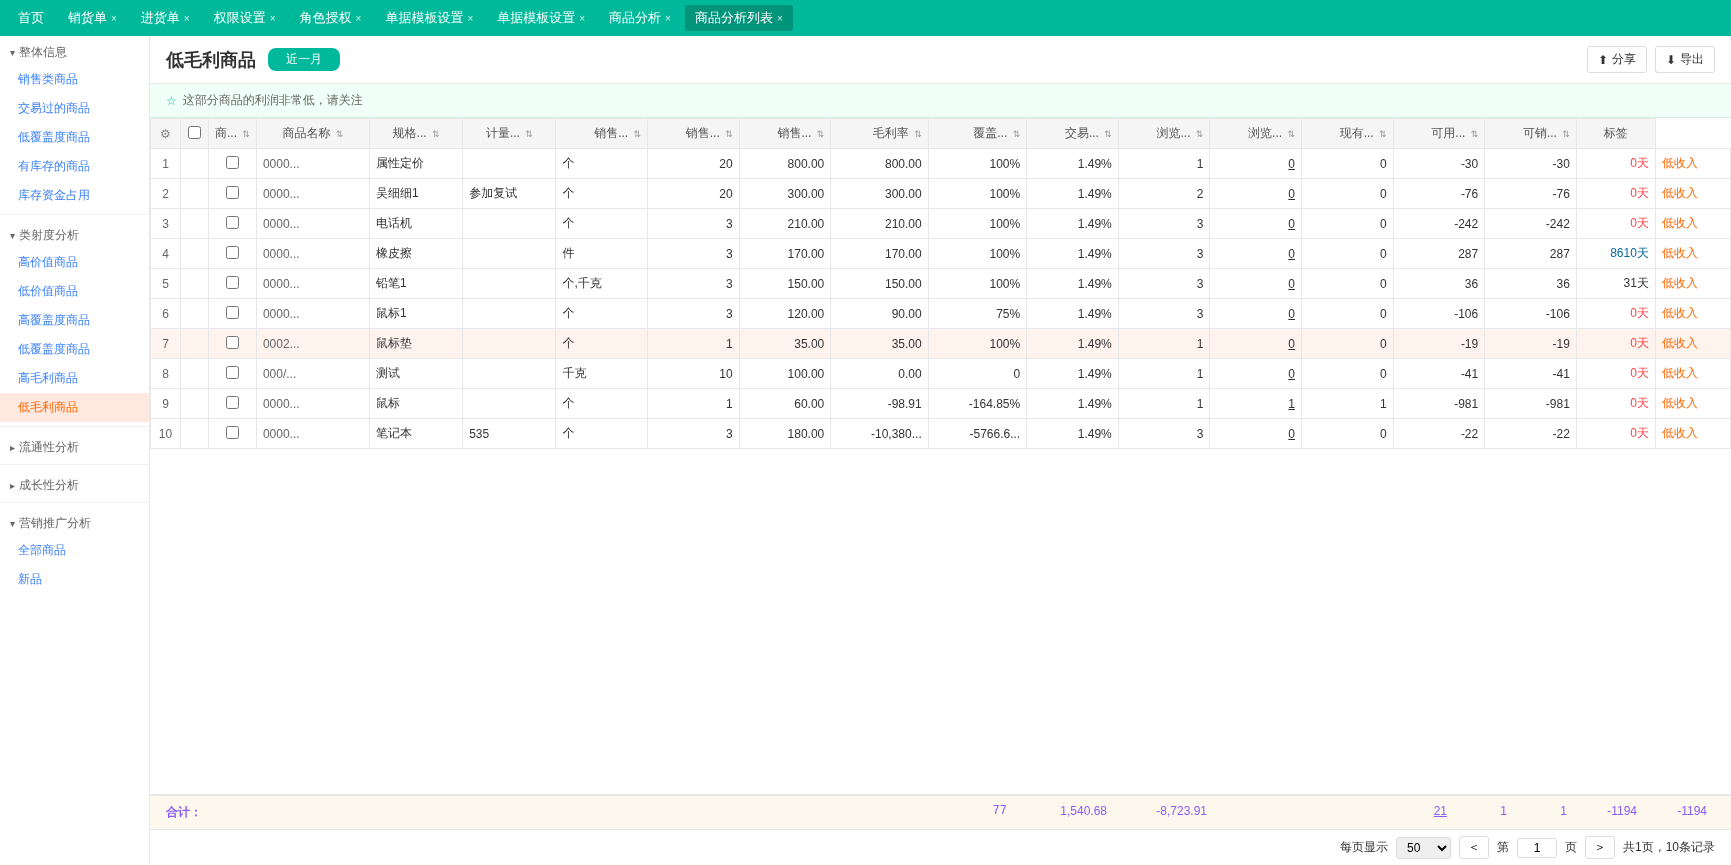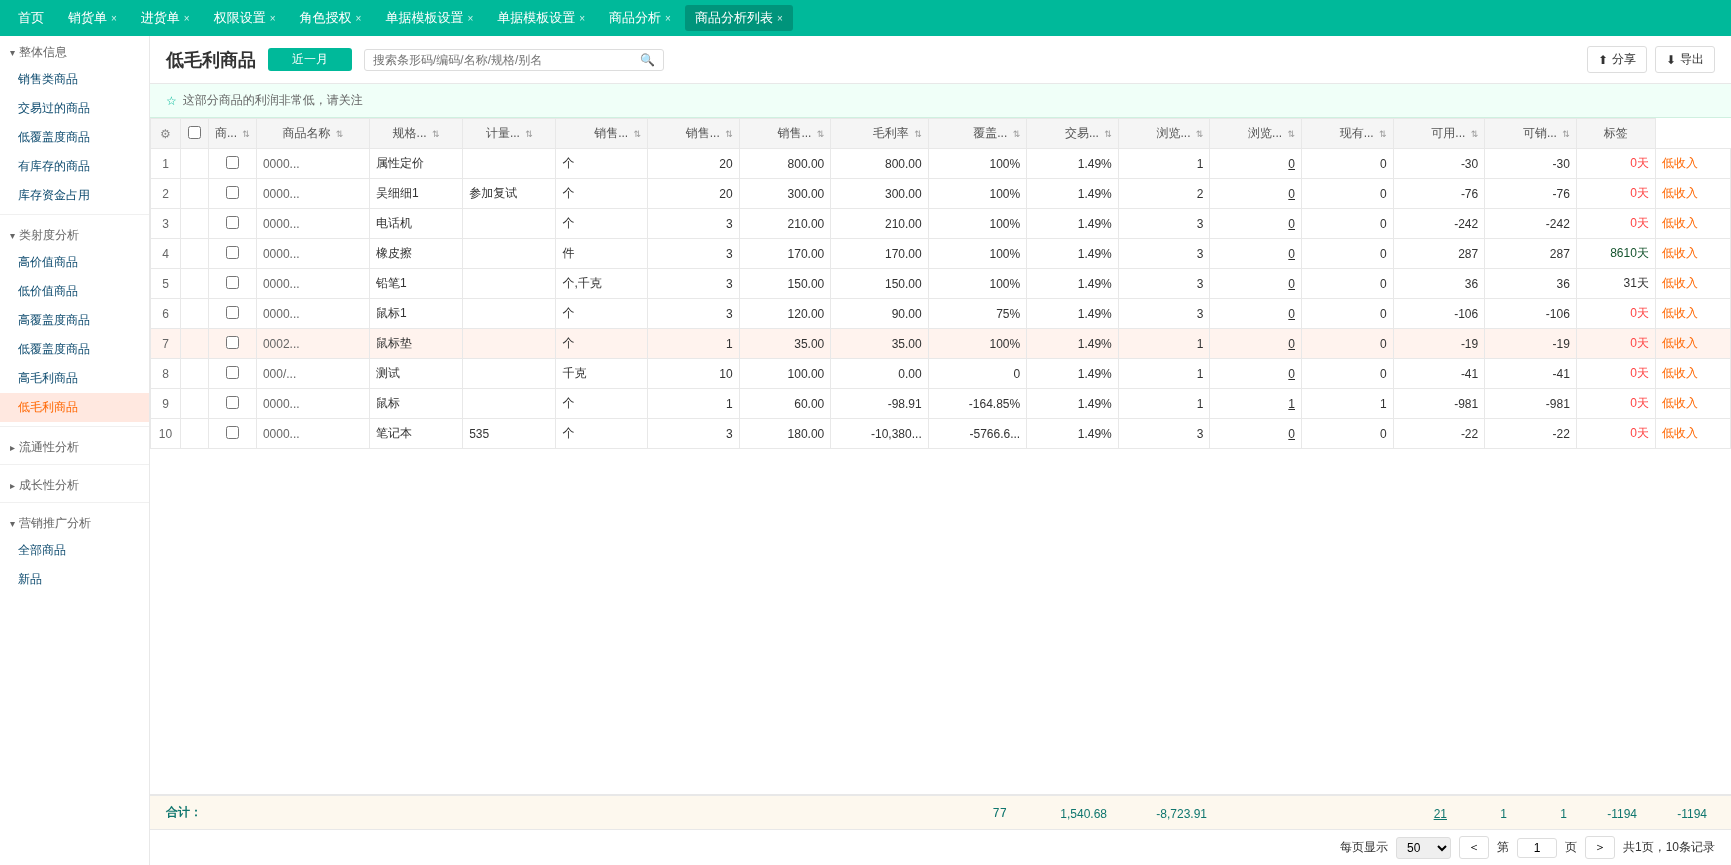--- a/index.html
+++ b/index.html
@@ -39,40 +39,40 @@
     }
     .sidebar-section-header {
       display: flex; align-items: center; gap: 4px;
       padding: 8px 10px 4px;
       color: #666; font-size: 12px; cursor: pointer;
     }
     .sidebar-section-header .arrow { font-size: 10px; }
     .sidebar-item {
       padding: 6px 10px 6px 18px;
       cursor: pointer;
-      color: #0c4a6e; font-size: 12px;
+      color: #3b82f6; font-size: 12px;
     }
     .sidebar-item.active { background: #ffe8e0; color: #ff6600; }
     .sidebar-divider { height: 1px; background: #f0f0f0; margin: 4px 0; }
 
     
     .content { flex: 1; display: flex; flex-direction: column; overflow: hidden; }
 
     
     .page-header {
       background: #fff;
       padding: 10px 16px;
       display: flex; align-items: center; gap: 12px;
       border-bottom: 1px solid #e8e8e8;
     }
     .page-title { font-size: 18px; font-weight: bold; color: #333; }
     .period-btn {
       background: #00b99a; color: #fff;
-      border: none; border-radius: 3px;
-      padding: 3px 24px; font-size: 12px; cursor: pointer;
+      border: none; border-radius: 8px;
+      padding: 3px 18px; font-size: 12px; cursor: pointer;
     }
     .search-box {
       display: flex; align-items: center;
       border: 1px solid #ddd; border-radius: 3px;
       padding: 3px 8px; gap: 6px;
       flex: 1; max-width: 300px;
     }
     .search-input { border: none; outline: none; font-size: 12px; flex: 1; color: #999; }
     .header-actions { margin-left: auto; display: flex; gap: 8px; }
     .action-btn {
@@ -116,23 +116,23 @@
       color: #333;
     }
     tbody tr.highlighted { background: #fff3ee; }
     .link-underline { text-decoration: underline; cursor: pointer; color: #333; }
     .col-right { text-align: right; }
 
     
     .table-footer {
       background: #fdf8ee;
       border-top: 2px solid #e8e8e8;
-      display: flex; align-items: flex-end;
+      display: flex; align-items: flex-start;
       padding: 8px 16px; gap: 0;
-      font-size: 12px; color: #0f766e;
+      font-size: 12px; color: #8b5cf6;
     }
     .footer-label { font-weight: bold; min-width: 40px; }
 
     
     .pagination-bar {
       background: #fff;
       border-top: 1px solid #e8e8e8;
       display: flex; align-items: center; justify-content: flex-end;
       padding: 6px 16px; gap: 8px; font-size: 12px;
     }
@@ -274,24 +274,20 @@
     <div class="sidebar-item">
       <span>新品</span>
     </div>
   </div>
 
   <div class="content">
 
     <div class="page-header">
       <span class="page-title">低毛利商品</span>
       <button class="period-btn">近一月</button>
-      <div class="search-box">
-        <input class="search-input" placeholder="搜索条形码/编码/名称/规格/别名" style="">
-        <span style="color:#aaa; cursor:pointer;">🔍</span>
-      </div>
       <div class="header-actions">
         <button class="action-btn">
           <span>⬆</span>
           <span>分享</span>
         </button>
         <button class="action-btn">
           <span>⬇</span>
           <span>导出</span>
         </button>
       </div>
@@ -466,21 +462,21 @@
     <td class="col-right">170.00</td>
     <td class="col-right">100%</td>
     <td class="col-right">1.49%</td>
     <td class="col-right">3</td>
     <td class="col-right">
       <span class="link-underline">0</span>
     </td>
     <td class="col-right">0</td>
     <td class="col-right">287</td>
     <td class="col-right">287</td>
-    <td class="col-right" style="color:#14532d;">8610天</td>
+    <td class="col-right" style="color:#0369a1;">8610天</td>
     <td style="color:#ff6600;">低收入</td>
   </tr>
             <tr>
     <td class="col-num">5</td>
               <td class="settings-col"></td>
     <td class="checkbox-cell">
       <input type="checkbox" style="">
     </td>
     <td style="color:#666;">0000...</td>
     <td>铅笔1</td>

